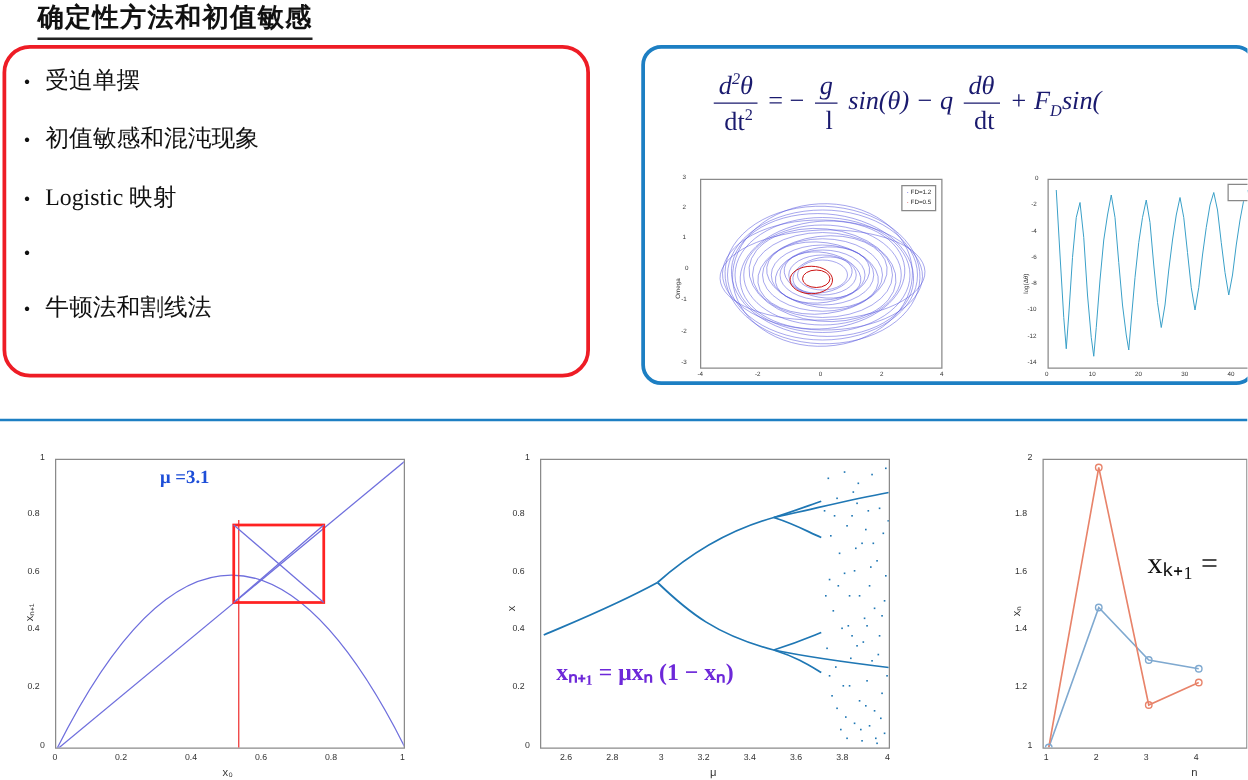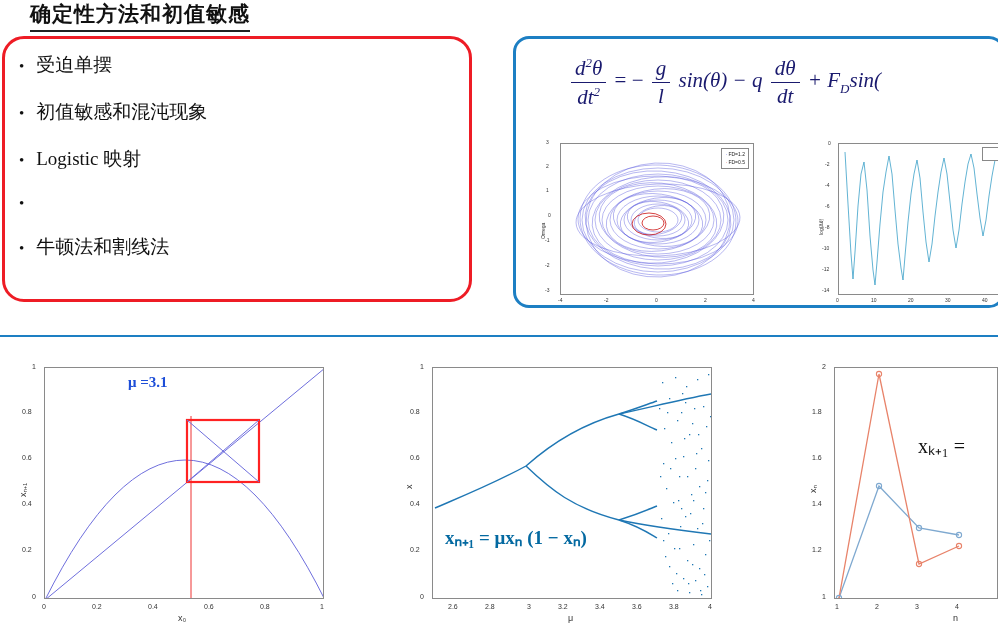--- a/index.html
+++ b/index.html
@@ -89,21 +89,21 @@
   }
   .frac .num {
     display: block;
     border-bottom: 1.3px solid #1a1a6e;
     padding: 0 4px 1px 4px;
     font-style: italic;
   }
   .frac .den {
     display: block;
     padding: 1px 4px 0 4px;
-    font-style: italic;
+    text-align: right;
   }
   .ital { font-style: italic; }
   .sup { font-size: 0.62em; vertical-align: super; }
   .sub { font-size: 0.62em; vertical-align: sub; }
   .axisbox {
     position: absolute;
     border: 1px solid #8a8a8a;
     box-sizing: border-box;
     background: #ffffff;
     overflow: hidden;
@@ -146,39 +146,39 @@
     box-sizing: border-box;
     background: #ffffff;
     margin-top: 17px;
   }
 
   #logistic-eq {
     position: absolute;
     left: 445px;
     top: 524px;
     font-size: 19px;
-    color: #0369a1;
+    color: #6d28d9;
     font-family: "Liberation Serif", serif;
     font-weight: bold;
     white-space: nowrap;
   }
   #mu-label {
     position: absolute;
     left: 128px;
     top: 374px;
     font-size: 15px;
     color: #1d4ed8;
     font-weight: bold;
     font-family: "Liberation Serif", serif;
   }
   #xk-eq {
     position: absolute;
     left: 918px;
     top: 432px;
-    font-size: 20px;
+    font-size: 24px;
     color: #111;
     font-family: "Liberation Serif", serif;
     white-space: nowrap;
   }
 </style>
 </head>
 <body>
 
 <div id="slide-title">确定性方法和初值敏感</div>
 

